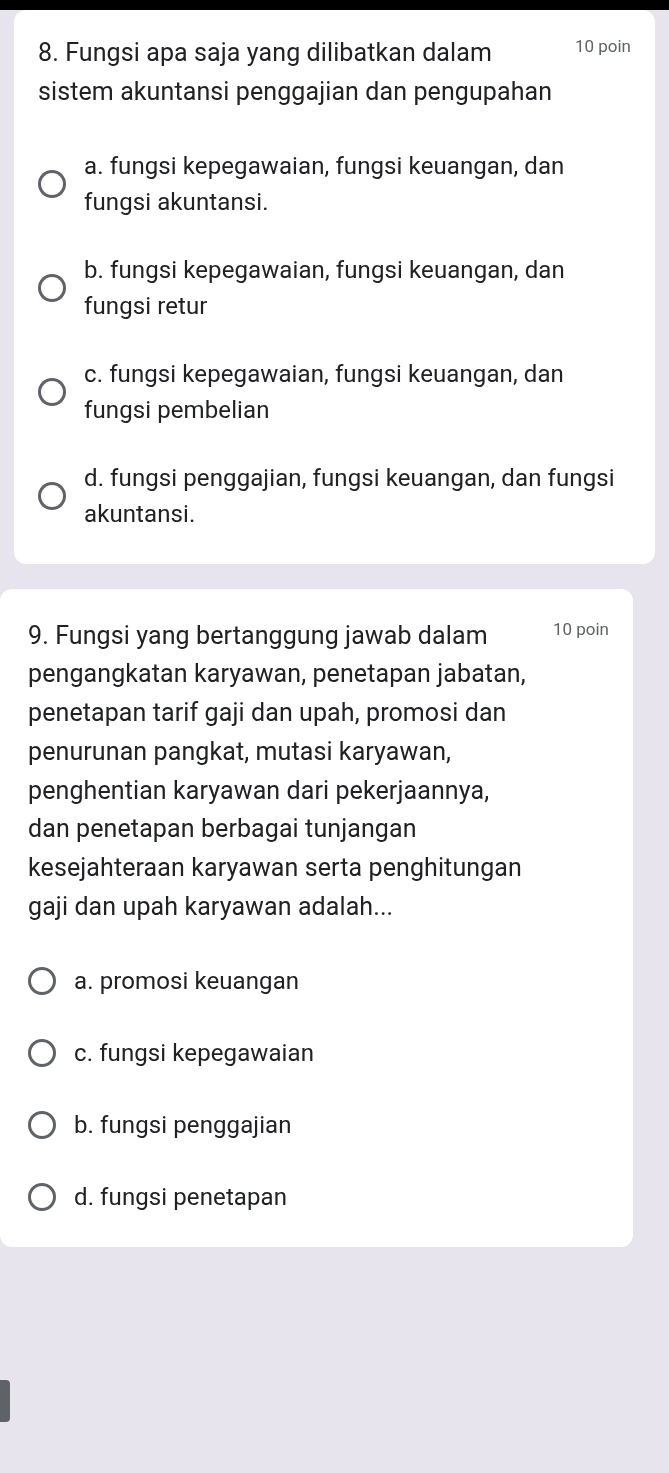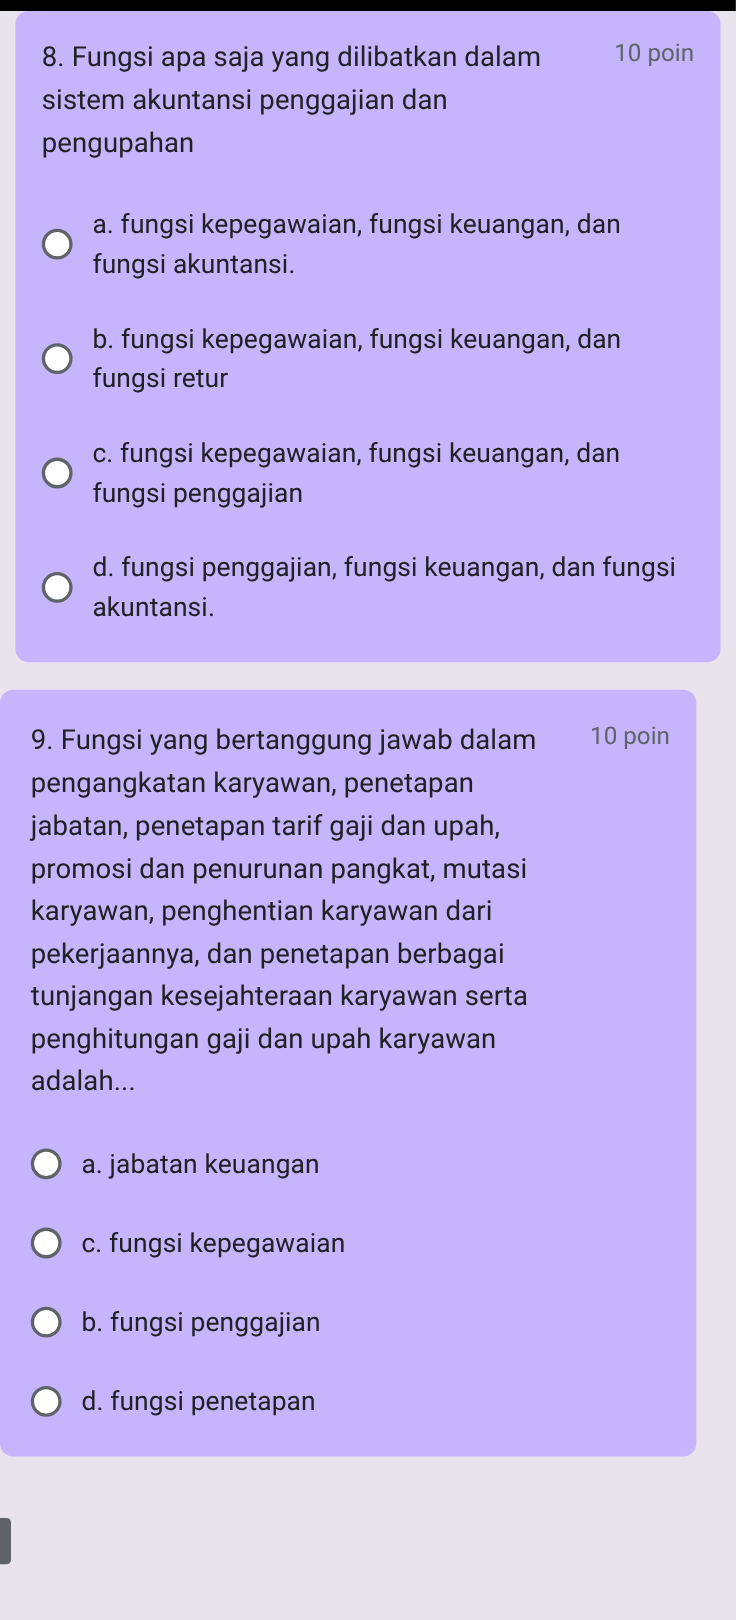--- a/index.html
+++ b/index.html
@@ -9,21 +9,21 @@
     width: 669px;
     font-size: 24px;
     color: #202124;
   }
   .topbar {
     background: #000;
     height: 10px;
     width: 100%;
   }
   .card {
-    background: #c4b5fd;
+    background: #ffffff;
     border-radius: 12px;
     margin: 0 14px 24px 14px;
     padding: 24px 24px 32px 24px;
     position: relative;
   }
   .card:first-of-type {
     margin-top: 0;
     border-top-left-radius: 0;
     border-top-right-radius: 0;
     border-bottom-left-radius: 12px;
@@ -49,21 +49,21 @@
     margin-bottom: 36px;
   }
   .question-text {
     font-size: 25px;
     line-height: 1.55;
     color: #202124;
     letter-spacing: 0.1px;
     flex: 1;
   }
   .points {
-    font-size: 22px;
+    font-size: 17px;
     color: #5f6368;
     white-space: nowrap;
     margin-left: 16px;
     padding-top: 2px;
   }
   .options {
     display: flex;
     flex-direction: column;
     gap: 32px;
   }
@@ -120,41 +120,41 @@
     <div class="option">
       <div class="radio"></div>
       <div class="option-text">a. fungsi kepegawaian, fungsi keuangan, dan fungsi akuntansi.</div>
     </div>
     <div class="option">
       <div class="radio"></div>
       <div class="option-text">b. fungsi kepegawaian, fungsi keuangan, dan fungsi retur</div>
     </div>
     <div class="option">
       <div class="radio"></div>
-      <div class="option-text">c. fungsi kepegawaian, fungsi keuangan, dan fungsi penggajian</div>
+      <div class="option-text">c. fungsi kepegawaian, fungsi keuangan, dan fungsi pembelian</div>
     </div>
     <div class="option">
       <div class="radio"></div>
       <div class="option-text">d. fungsi penggajian, fungsi keuangan, dan fungsi akuntansi.</div>
     </div>
   </div>
 </div>
 
 <div class="card second">
   <div class="question-header">
     <div class="question-text">
       <span>9.</span>
       <span>Fungsi yang bertanggung jawab dalam pengangkatan karyawan, penetapan jabatan, penetapan tarif gaji dan upah, promosi dan penurunan pangkat, mutasi karyawan, penghentian karyawan dari pekerjaannya, dan penetapan berbagai tunjangan kesejahteraan karyawan serta penghitungan gaji dan upah karyawan adalah...</span>
     </div>
     <div class="points">10 poin</div>
   </div>
   <div class="options compact">
     <div class="option">
       <div class="radio"></div>
-      <div class="option-text">a. jabatan keuangan</div>
+      <div class="option-text">a. promosi keuangan</div>
     </div>
     <div class="option">
       <div class="radio"></div>
       <div class="option-text">c. fungsi kepegawaian</div>
     </div>
     <div class="option">
       <div class="radio"></div>
       <div class="option-text">b. fungsi penggajian</div>
     </div>
     <div class="option">

